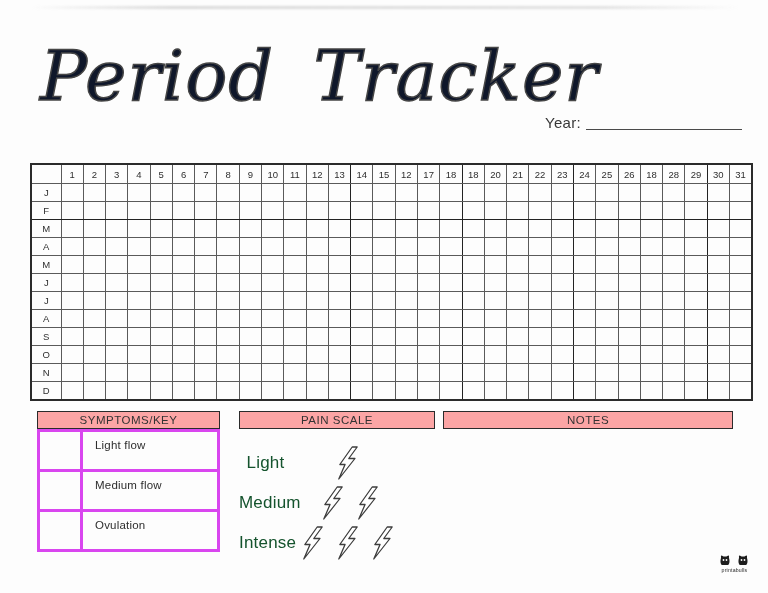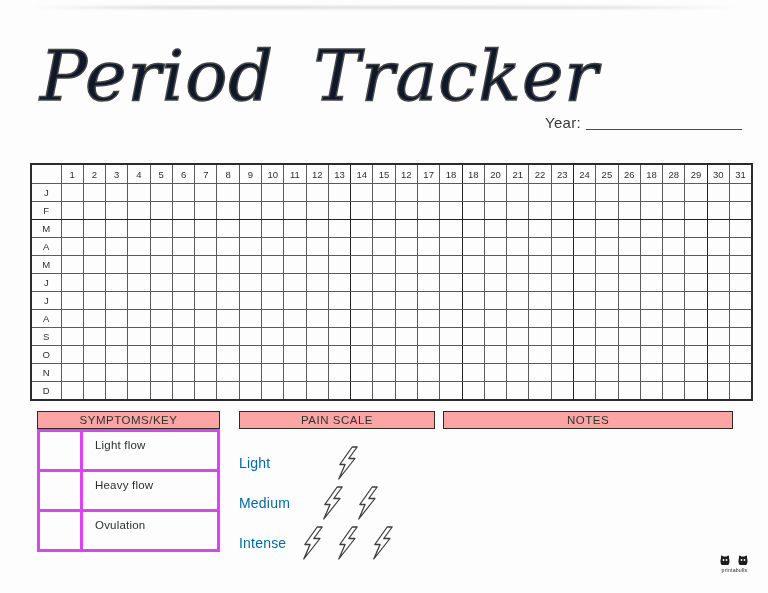--- a/index.html
+++ b/index.html
@@ -62,21 +62,21 @@
   .sym-table {
     position:absolute; left:37px; top:429px; width:183px;
     border-collapse:collapse; border:1.6px solid #2b2b2b; table-layout:fixed;
   }
   .sym-table td { border:3px solid #d946ef; padding:0; height:30px; vertical-align:top; }
   .sym-table td.key { width:40px; }
   .sym-table td.lbl { font-size:11.5px; color:#2e2e2e; padding:7px 0 0 12px; letter-spacing:0.2px; }
   
   .pain-rows { position:absolute; left:239px; top:443px; width:200px; }
   .pain-row  { display:flex; align-items:center; height:40px; }
-  .pain-label{ width:53px; text-align:left; font-size:14px; color:#0369a1; letter-spacing:0.2px; }
+  .pain-label{ width:53px; text-align:center; font-size:17px; color:#14532d; letter-spacing:0.2px; }
   .bolts     { display:flex; gap:15px; }
   .bolt      { width:20px; height:34px; transform:skewX(-6deg); }
   
   .brand-logo { position:absolute; left:716px; top:551px; width:42px; height:24px; }
 </style>
 </head>
 <body>
 
 <div class="page">
 
@@ -574,21 +574,21 @@
 
   <div class="box-header" id="symptoms-header">SYMPTOMS/KEY</div>
   <table class="sym-table">
     <tbody id="sym-body">
         <tr>
           <td class="key"></td>
           <td class="lbl">Light flow</td>
         </tr>
         <tr>
           <td class="key"></td>
-          <td class="lbl">Heavy flow</td>
+          <td class="lbl">Medium flow</td>
         </tr>
         <tr>
           <td class="key"></td>
           <td class="lbl">Ovulation</td>
         </tr>
       </tbody>
   </table>
 
   <div class="box-header" id="pain-header">PAIN SCALE</div>
   <div class="pain-rows" id="pain-rows">

